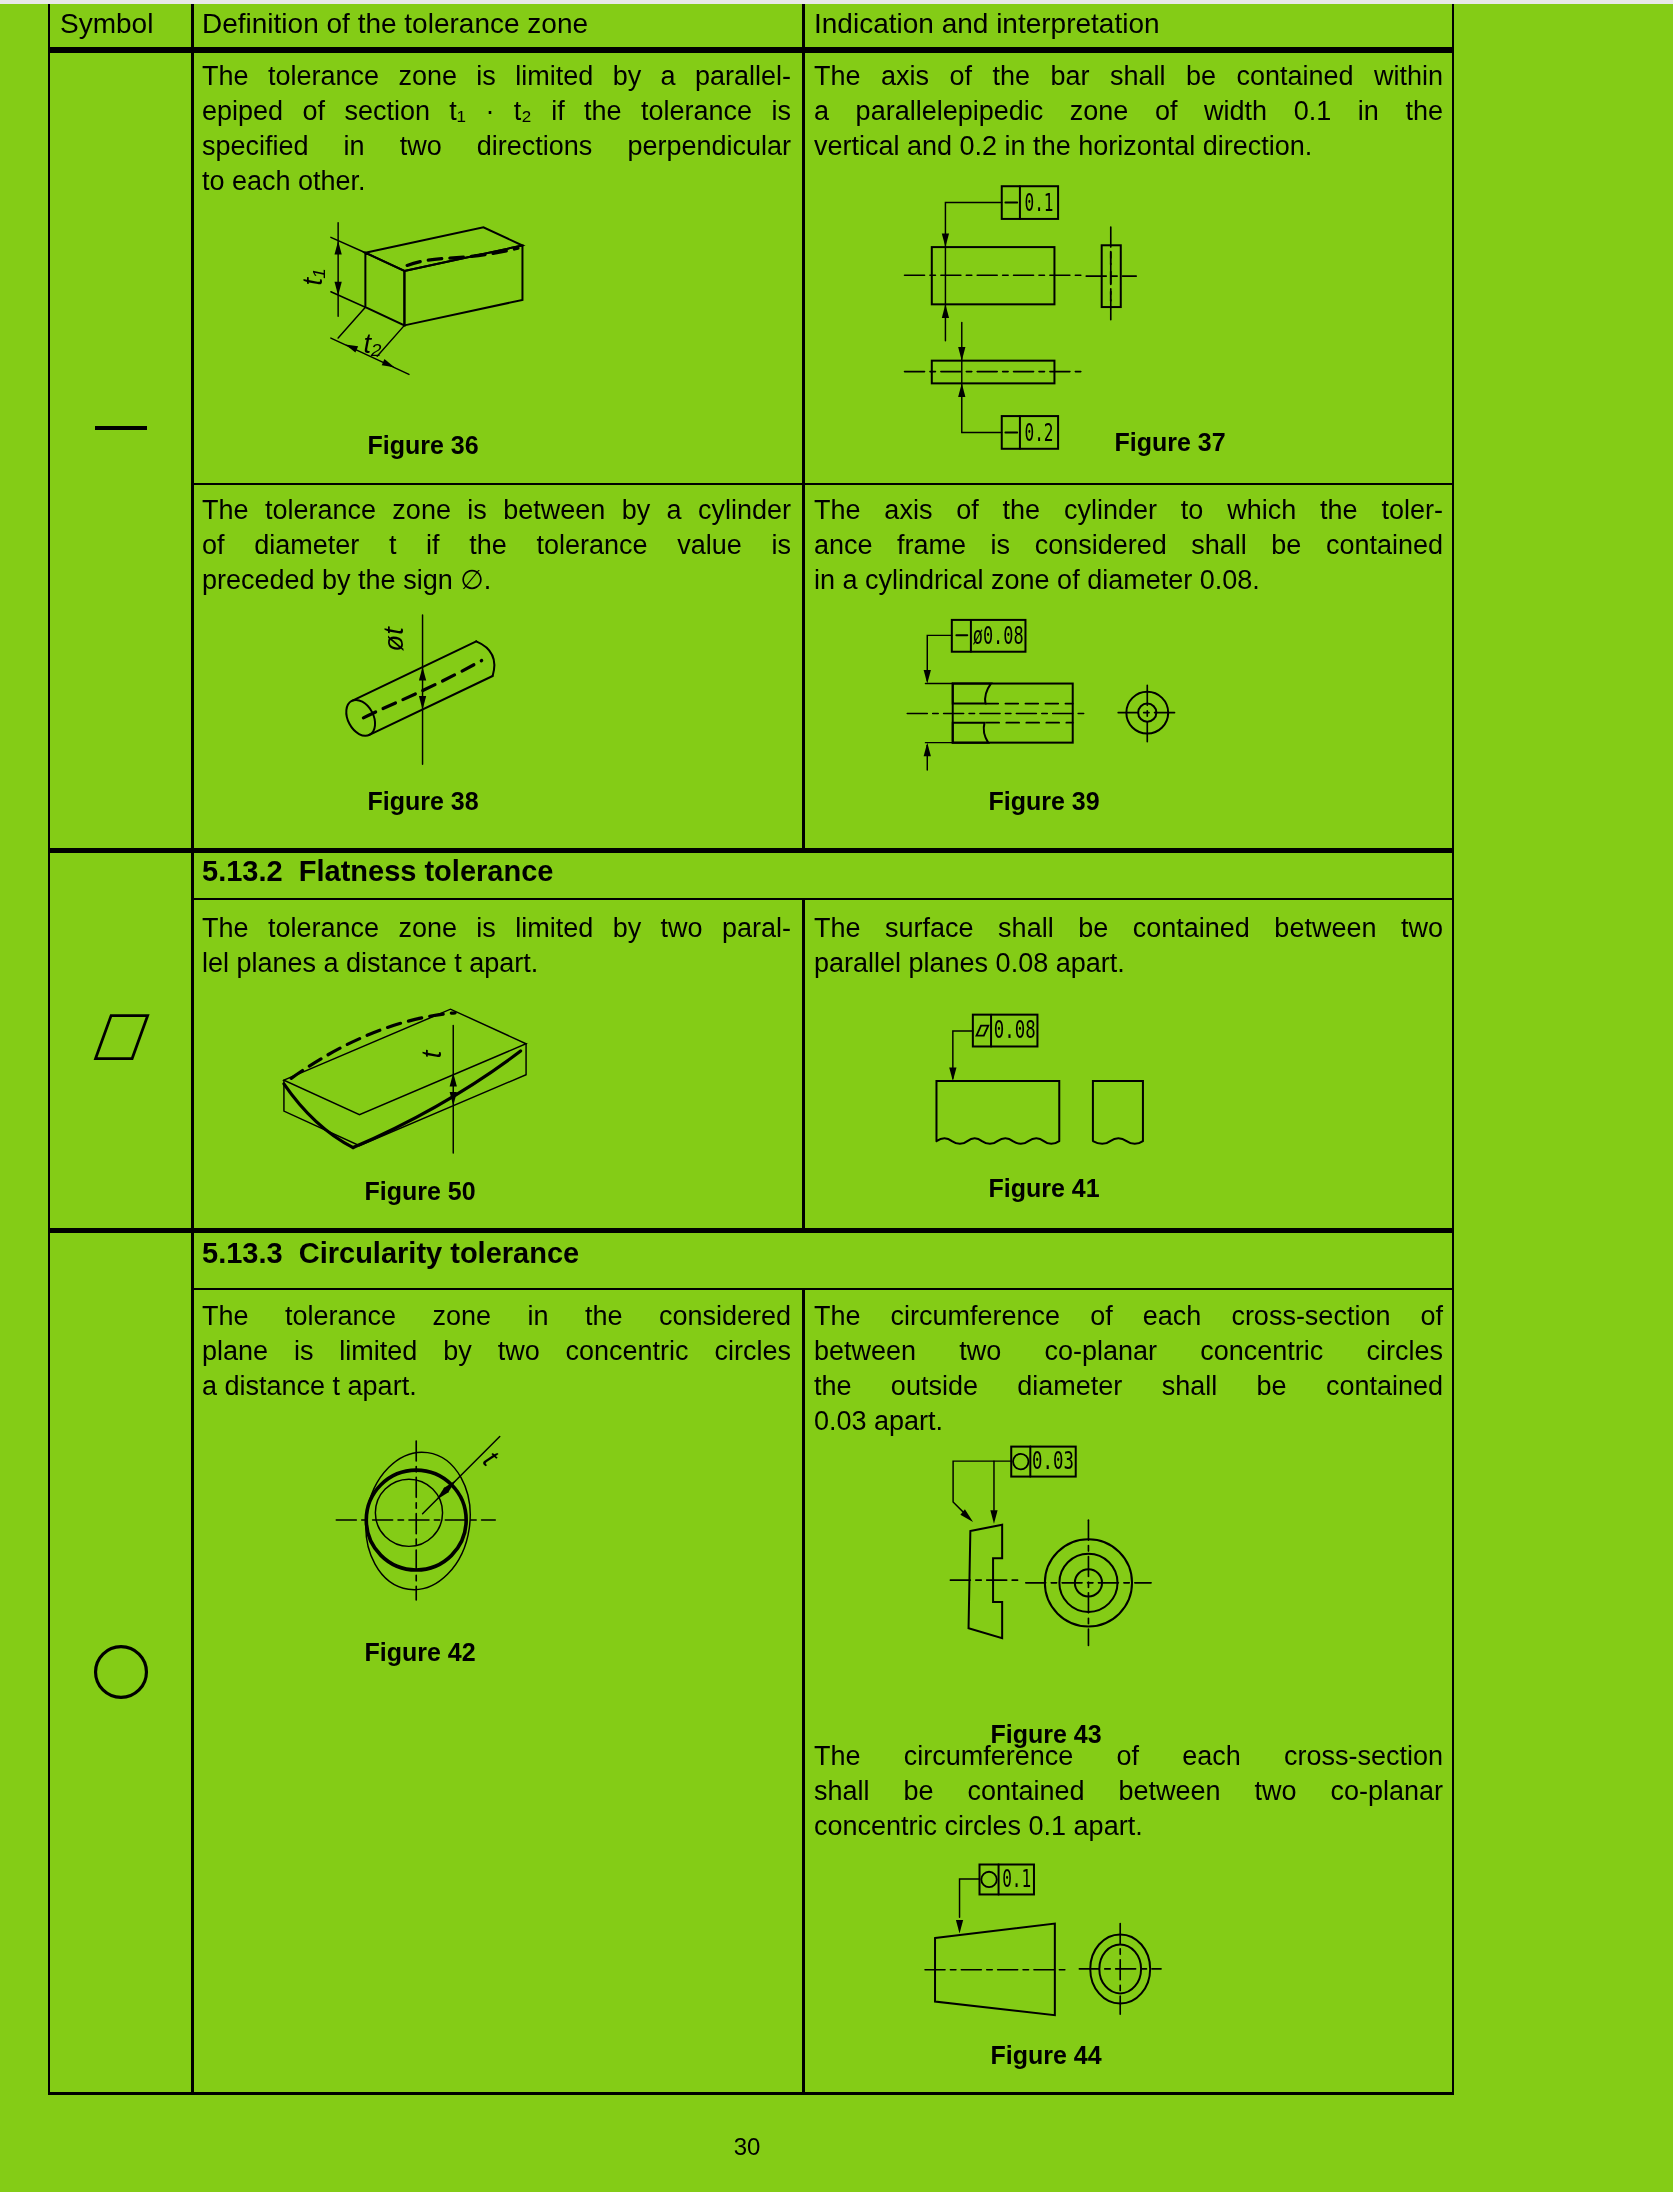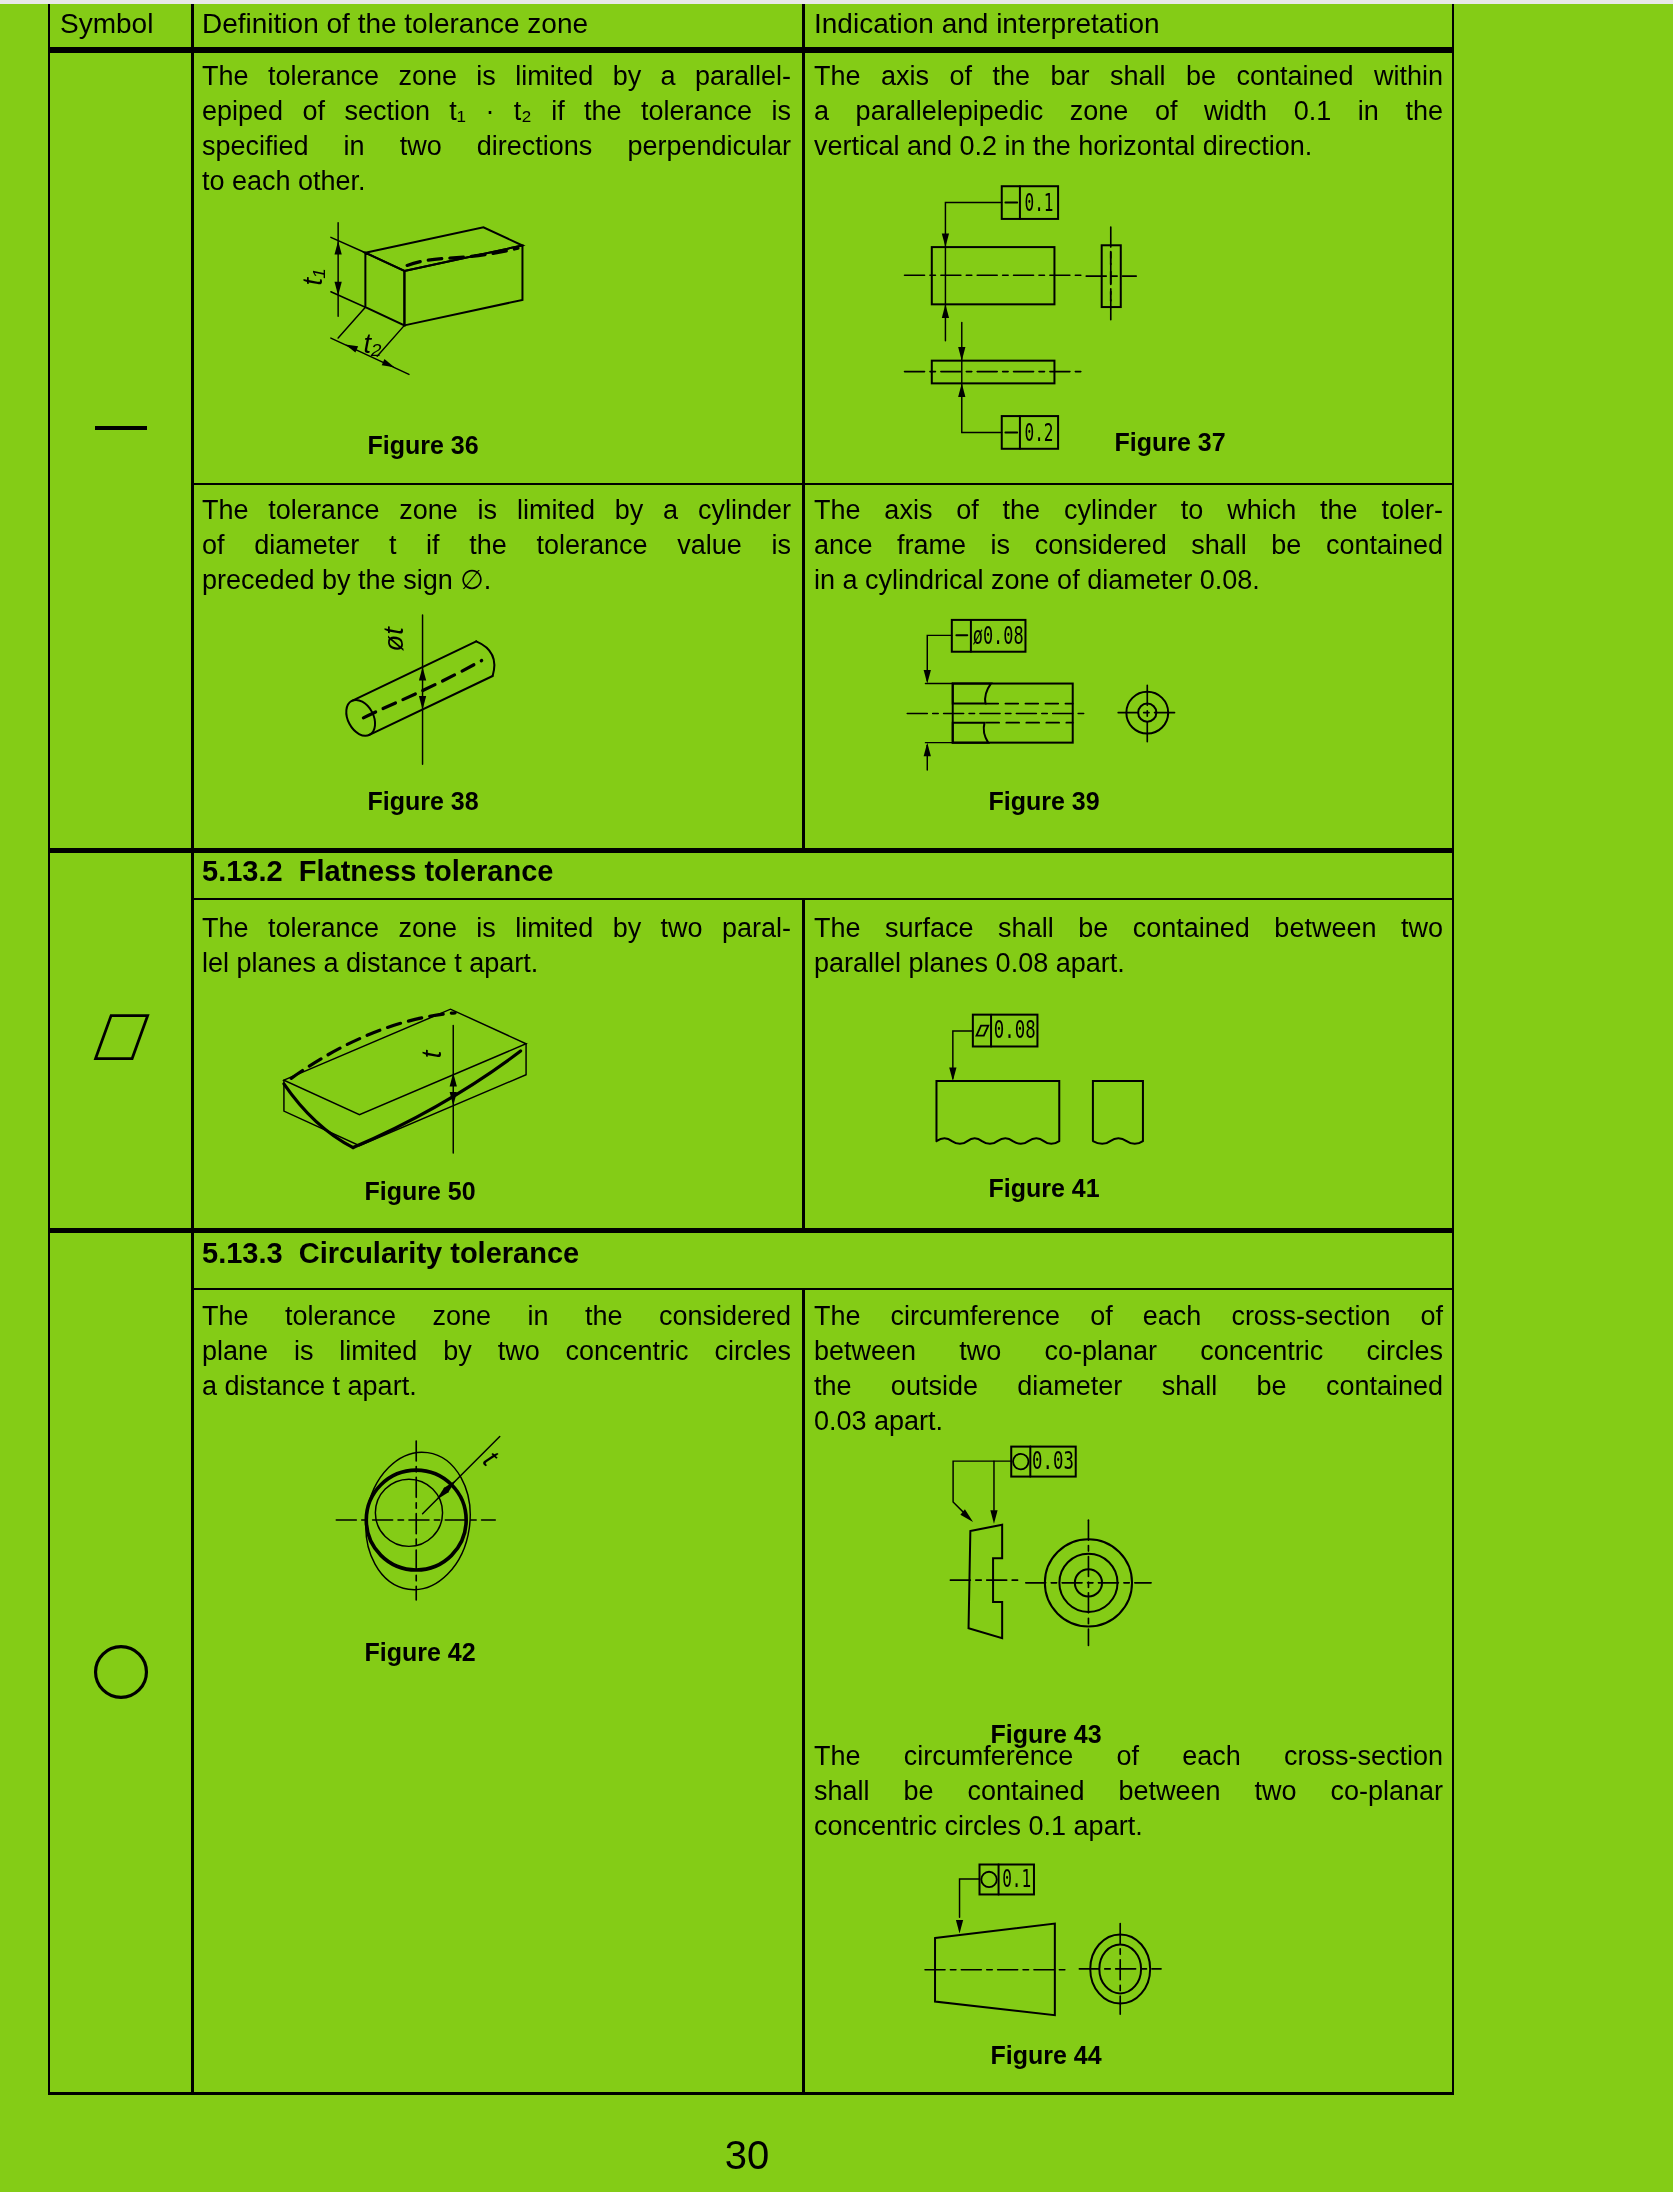--- a/index.html
+++ b/index.html
@@ -10,21 +10,21 @@
     overflow:hidden; margin:4px auto;
   }
   .abs { position:absolute; }
   .bline { position:absolute; background:#000; }
   .colhead { font-size:28px; white-space:nowrap; }
   .para { position:absolute; font-size:27px; line-height:35px; }
   .tline { text-align:justify; text-align-last:justify; }
   .tline.tlast { text-align-last:left; }
   .hsec { position:absolute; font-weight:bold; font-size:29px; white-space:pre; }
   .figcap { position:absolute; font-weight:bold; font-size:25px; white-space:nowrap; transform:translateX(-50%); }
-  .pagenum { position:absolute; font-size:40px; transform:translateX(-50%); }
+  .pagenum { position:absolute; font-size:24px; transform:translateX(-50%); }
   svg { position:absolute; overflow:visible; }
   svg path, svg line, svg rect, svg circle, svg ellipse, svg polyline { stroke:#000; fill:none; stroke-width:2.2; stroke-linecap:round; }
   svg .thn { stroke-width:1.6; }
   svg .thk { stroke-width:3.5; }
   svg .cl  { stroke-width:1.8; stroke-dasharray:22 6 6 6; }
   svg .dsh { stroke-width:2; stroke-dasharray:14 8; }
   svg .tdsh{ stroke-width:3.5; stroke-dasharray:15 9; }
   svg .arw { fill:#000; stroke:none; }
   svg text { stroke:none; fill:#000; }
   svg .ft  { font-family:"DejaVu Sans Mono",monospace; font-size:28px; }
@@ -120,21 +120,21 @@
     <g>
       <rect x="222" y="75" width="21" height="68"></rect>
       <path class="cl" d="M232,55 V163"></path>
       <path class="cl" d="M205,109 H260"></path>
       <path class="dsh" d="M232,82 V136"></path>
     </g>
   </svg>
   <div class="figcap" style="left:1170px;top:424px">Figure 37</div>
 
   <div class="para" style="left:202px;top:489px;width:589px">
-      <div class="tline">The tolerance zone is limited by a cylinder</div>
+      <div class="tline">The tolerance zone is between by a cylinder</div>
       <div class="tline">of diameter t if the tolerance value is</div>
       <div class="tline tlast">preceded by the sign ∅.</div>
     </div>
   <div class="para" style="left:814px;top:489px;width:629px">
       <div class="tline">The axis of the cylinder to which the toler-</div>
       <div class="tline">ance frame is considered shall be contained</div>
       <div class="tline tlast">in a cylindrical zone of diameter 0.08.</div>
     </div>
 
   <svg style="left:336px;top:591px" width="164" height="182" viewBox="0 0 180 200">

